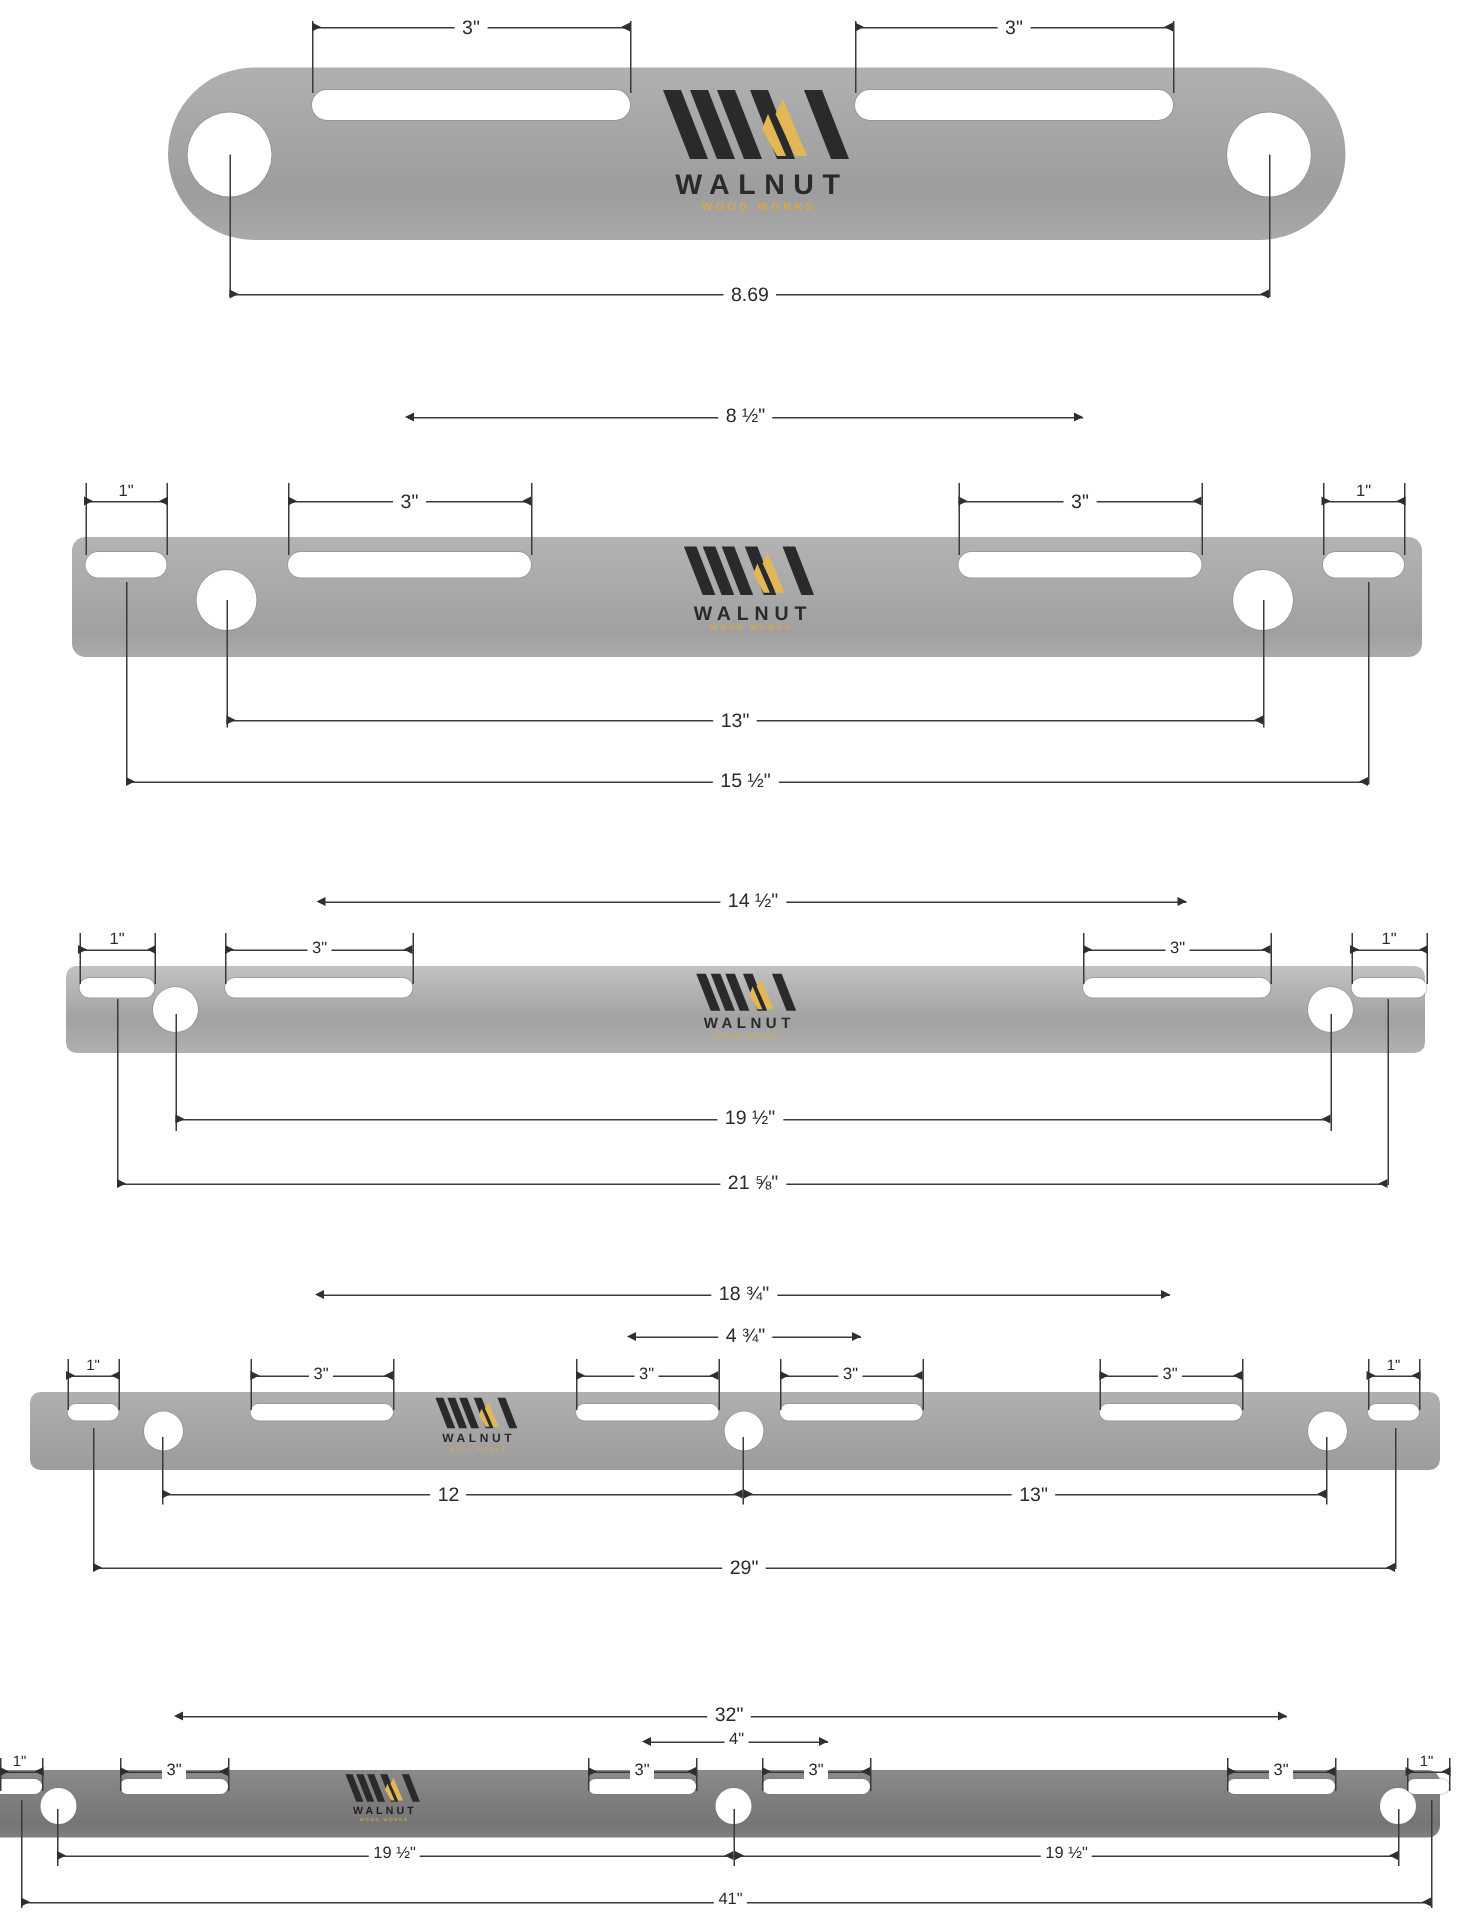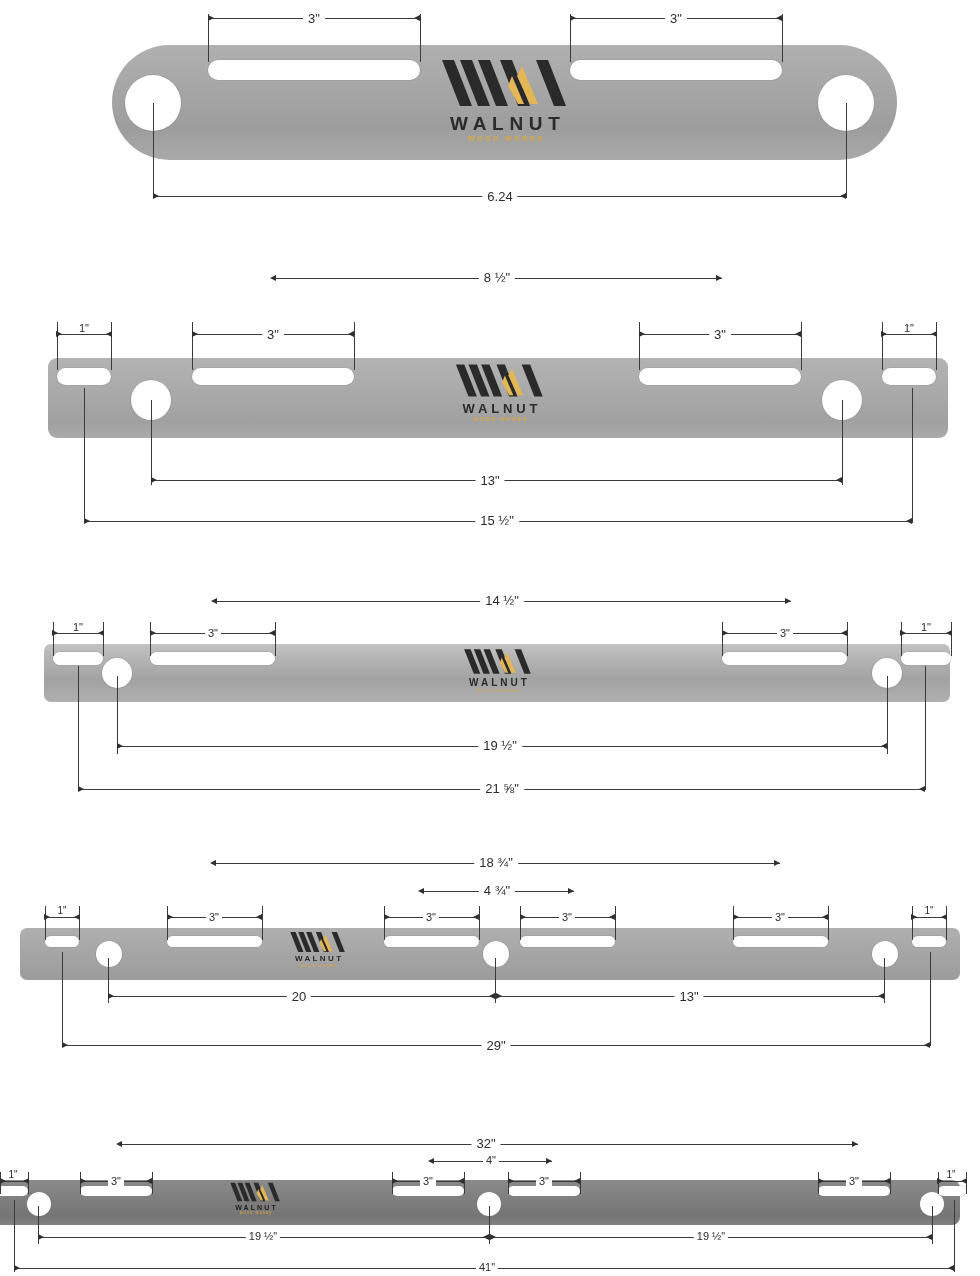--- a/index.html
+++ b/index.html
@@ -92,21 +92,21 @@
     <div class="dl" style="left:570px;top:18px;width:212px;"></div>
     <div class="arw r" style="left:570px;top:15px;"></div>
     <div class="arw l" style="left:776px;top:15px;"></div>
     <div class="dlab" style="left:676px;top:18px;">3"</div>
 
     <div class="ext" style="left:153px;top:103px;height:95px;"></div>
     <div class="ext" style="left:846px;top:103px;height:95px;"></div>
     <div class="dl" style="left:153px;top:196px;width:693px;"></div>
     <div class="arw r" style="left:153px;top:193px;"></div>
     <div class="arw l" style="left:840px;top:193px;"></div>
-    <div class="dlab" style="left:500px;top:196px;">6.24</div>
+    <div class="dlab" style="left:500px;top:196px;">8.69</div>
   </div>
 
   <div>
 
     <div class="bar soft tex-b" style="left:48px;top:358px;width:900px;height:80px;"></div>
 
     <div class="slot" style="left:57px;top:368px;width:54px;height:17px;"></div>
     <div class="hole" style="left:131px;top:380px;width:40px;height:40px;"></div>
     <div class="slot" style="left:192px;top:368px;width:162px;height:17px;"></div>
     <div class="slot" style="left:639px;top:368px;width:162px;height:17px;"></div>
@@ -353,21 +353,21 @@
     <div class="arw r" style="left:911px;top:914px;"></div>
     <div class="arw l" style="left:941px;top:914px;"></div>
     <div class="dlab xs" style="left:929px;top:911px;">1"</div>
 
     <div class="ext" style="left:108px;top:958px;height:45px;"></div>
     <div class="ext" style="left:495px;top:958px;height:45px;"></div>
     <div class="ext" style="left:884px;top:958px;height:45px;"></div>
     <div class="dl" style="left:108px;top:996px;width:387px;"></div>
     <div class="arw r" style="left:108px;top:993px;"></div>
     <div class="arw l" style="left:489px;top:993px;"></div>
-    <div class="dlab" style="left:299px;top:996px;">20</div>
+    <div class="dlab" style="left:299px;top:996px;">12</div>
     <div class="dl" style="left:495px;top:996px;width:389px;"></div>
     <div class="arw r" style="left:496px;top:993px;"></div>
     <div class="arw l" style="left:878px;top:993px;"></div>
     <div class="dlab" style="left:689px;top:996px;">13"</div>
 
     <div class="ext" style="left:62px;top:952px;height:94px;"></div>
     <div class="ext" style="left:930px;top:952px;height:94px;"></div>
     <div class="dl" style="left:62px;top:1045px;width:868px;"></div>
     <div class="arw r" style="left:62px;top:1042px;"></div>
     <div class="arw l" style="left:924px;top:1042px;"></div>

